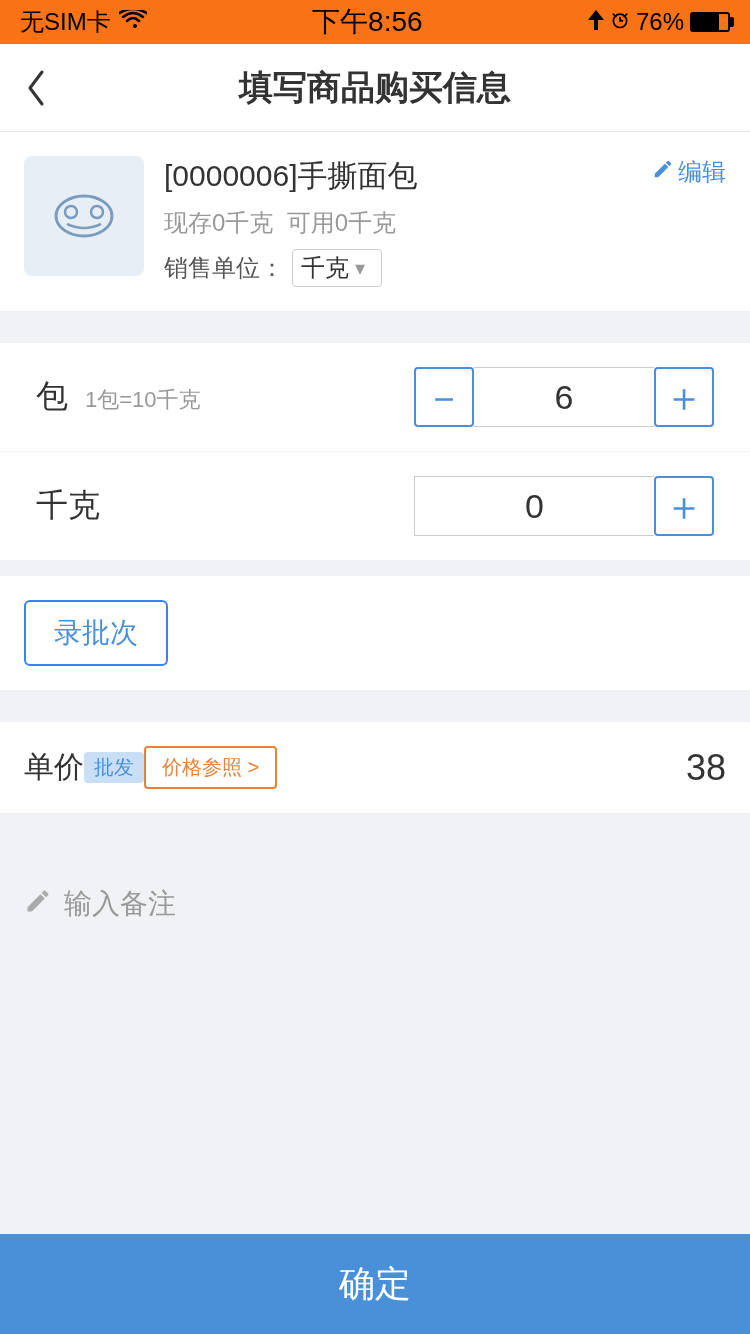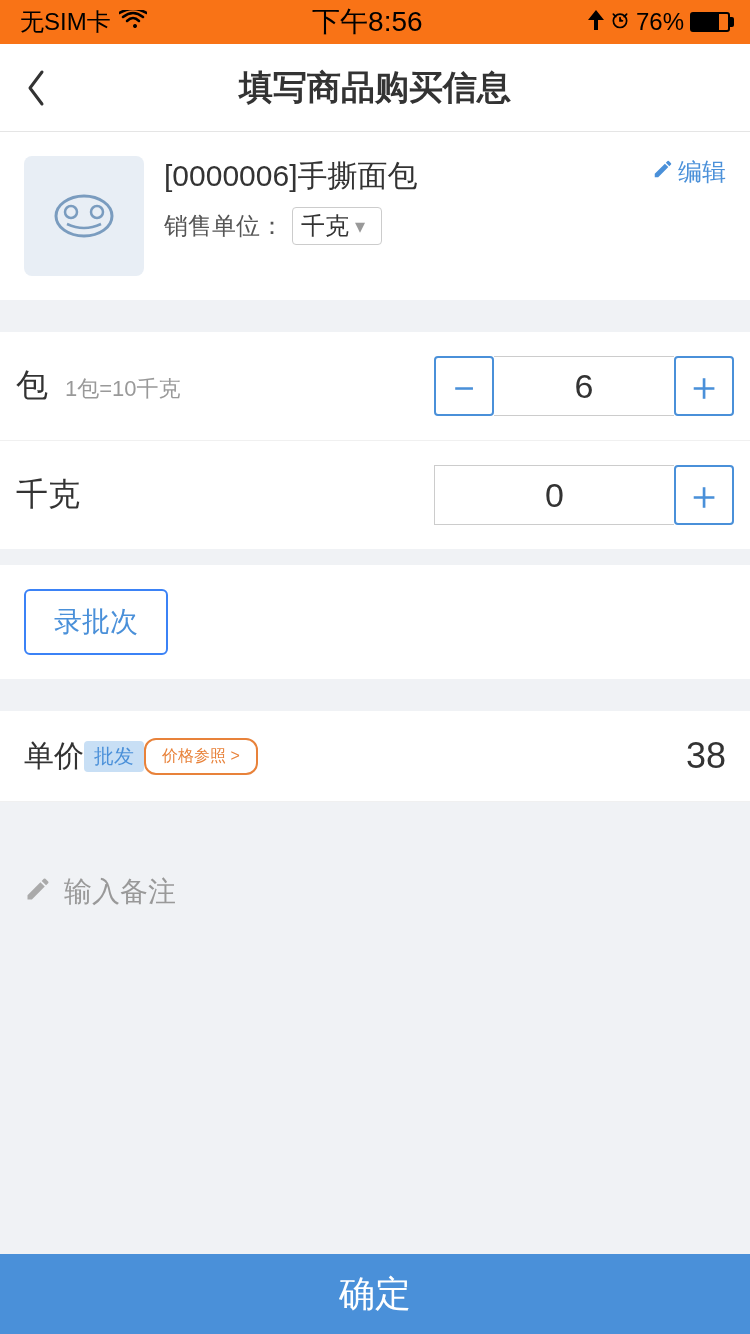--- a/index.html
+++ b/index.html
@@ -103,21 +103,21 @@
     }
 
     
     .input-section {
       background: #fff;
       margin-bottom: 0;
     }
     .input-row {
       display: flex;
       align-items: center;
-      padding: 24px 16px;
+      padding: 24px 36px;
       border-bottom: 1px solid #f0f0f0;
       min-height: 100px;
     }
     .input-label {
       font-size: 32px; color: #333; font-weight: 400;
       flex: 1;
     }
     .input-sub {
       font-size: 22px; color: #999; margin-left: 8px;
     }
@@ -191,23 +191,23 @@
     }
     .badge-pifa {
       background: #c8dff5; color: #4a90d9;
       font-size: 20px; padding: 2px 10px;
       border-radius: 4px;
     }
     .price-ref-btn {
       border: 2px solid #e8823a;
       background: #fff;
       color: #e8823a;
-      font-size: 16px;
+      font-size: 20px;
       padding: 6px 16px;
-      border-radius: 12px;
+      border-radius: 4px;
       cursor: pointer;
       display: flex; align-items: center; gap: 4px;
     }
     .price-value {
       margin-left: auto;
       font-size: 36px; color: #333; font-weight: 500;
     }
 
     
     .amount-section {
@@ -227,21 +227,21 @@
     .content-area {
       background: #f0f2f5;
       min-height: 400px;
     }
 
     
     .confirm-btn-bar {
       position: fixed;
       bottom: 0; left: 0;
       width: 750px;
-      height: 80px;
+      height: 100px;
       background: #4a90d9;
       display: flex;
       align-items: center;
       justify-content: center;
       cursor: pointer;
     }
     .confirm-btn-text {
       font-size: 36px; color: #fff; font-weight: 500;
     }
 
@@ -301,20 +301,23 @@
         <ellipse cx="35" cy="30" rx="28" ry="20" fill="none" stroke="#7a9cbf" stroke-width="3"></ellipse>
         <circle cx="22" cy="26" r="6" fill="none" stroke="#7a9cbf" stroke-width="2.5"></circle>
         <circle cx="48" cy="26" r="6" fill="none" stroke="#7a9cbf" stroke-width="2.5"></circle>
         <path d="M18 38 Q35 46 52 38" stroke="#7a9cbf" stroke-width="2.5" fill="none"></path>
       </svg>
     </div>
     <div class="product-info">
       <div class="product-name">
         <span>[0000006]</span><span>手撕面包</span>
       </div>
+      <div class="product-stock">
+        <span>现存0千克</span>&nbsp;&nbsp;<span>可用0千克</span>
+      </div>
       <div class="product-unit">
         <span>销售单位：</span>
         <div class="unit-select">
           <span>千克</span>
           <span style="margin-left:6px; font-size:20px; color:#999;">▾</span>
         </div>
       </div>
     </div>
     <div class="edit-btn">
       <span>

